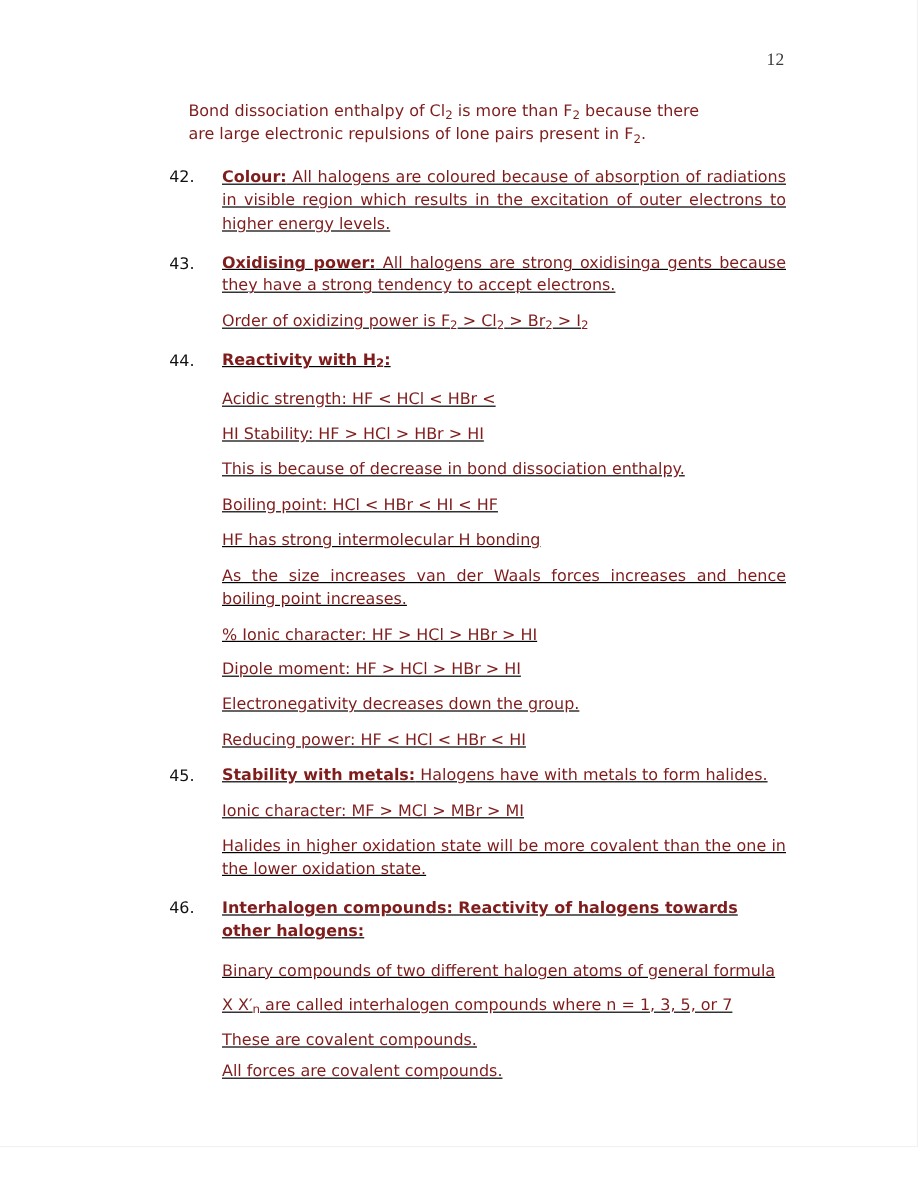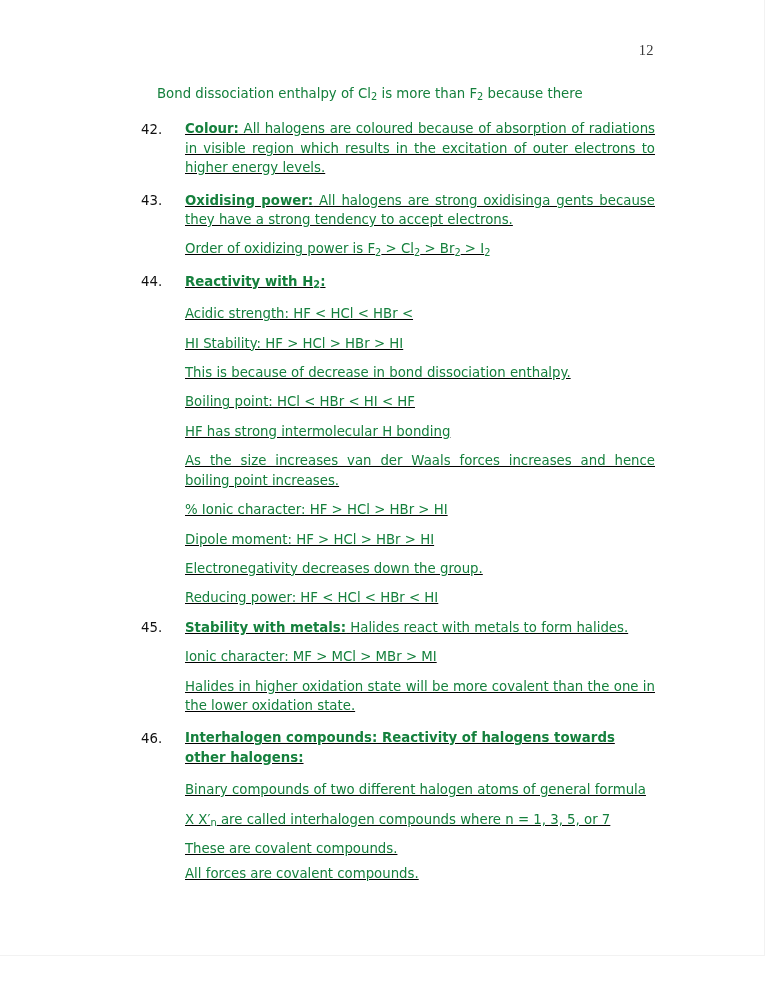--- a/index.html
+++ b/index.html
@@ -64,21 +64,21 @@
   .item-body {
     flex: 1 1 auto;
     min-width: 0;
     text-decoration: underline;
   }
 
   
   .para {
     font-size: 13.3px;
     line-height: 19.4px;
-    color: #15803d;
+    color: #7f1d1d;
     margin: 0;
   }
   .para.justify {
     text-align: justify;
     text-align-last: left;
   }
   .para b, .bold {
     font-weight: bold;
   }
 
@@ -105,20 +105,21 @@
 <body>
 
 <div class="page">
 
   <div class="page-number">12</div>
 
   <div class="content">
 
     <div class="noteblock">
       <p class="para"><span>Bond dissociation enthalpy of Cl</span><sub>2</sub><span> is more than F</span><sub>2</sub><span> because there</span></p>
+      <p class="para"><span>are large electronic repulsions of lone pairs present in F</span><sub>2</sub><span>.</span></p>
     </div>
 
     <div class="gap-l"></div>
 
     <div class="item">
       <div class="item-number">42.</div>
       <div class="item-body">
         <p class="para justify"><b class="bold">Colour:</b><span> All halogens are coloured because of absorption of radiations in visible region which results in the excitation of outer electrons to higher energy levels.</span></p>
       </div>
     </div>
@@ -162,21 +163,21 @@
         <div class="gap-s"></div>
         <p class="para">Reducing power: HF &lt; HCl &lt; HBr &lt; HI</p>
       </div>
     </div>
 
     <div class="gap-s"></div>
 
     <div class="item">
       <div class="item-number">45.</div>
       <div class="item-body">
-        <p class="para justify"><b class="bold">Stability with metals:</b><span> Halides react with metals to form halides.</span></p>
+        <p class="para justify"><b class="bold">Stability with metals:</b><span> Halogens have with metals to form halides.</span></p>
         <div class="gap-s"></div>
         <p class="para">Ionic character: MF &gt; MCl &gt; MBr &gt; MI</p>
         <div class="gap-s"></div>
         <p class="para justify">Halides in higher oxidation state will be more covalent than the one in the lower oxidation state.</p>
       </div>
     </div>
 
     <div class="gap-m"></div>
 
     <div class="item">

